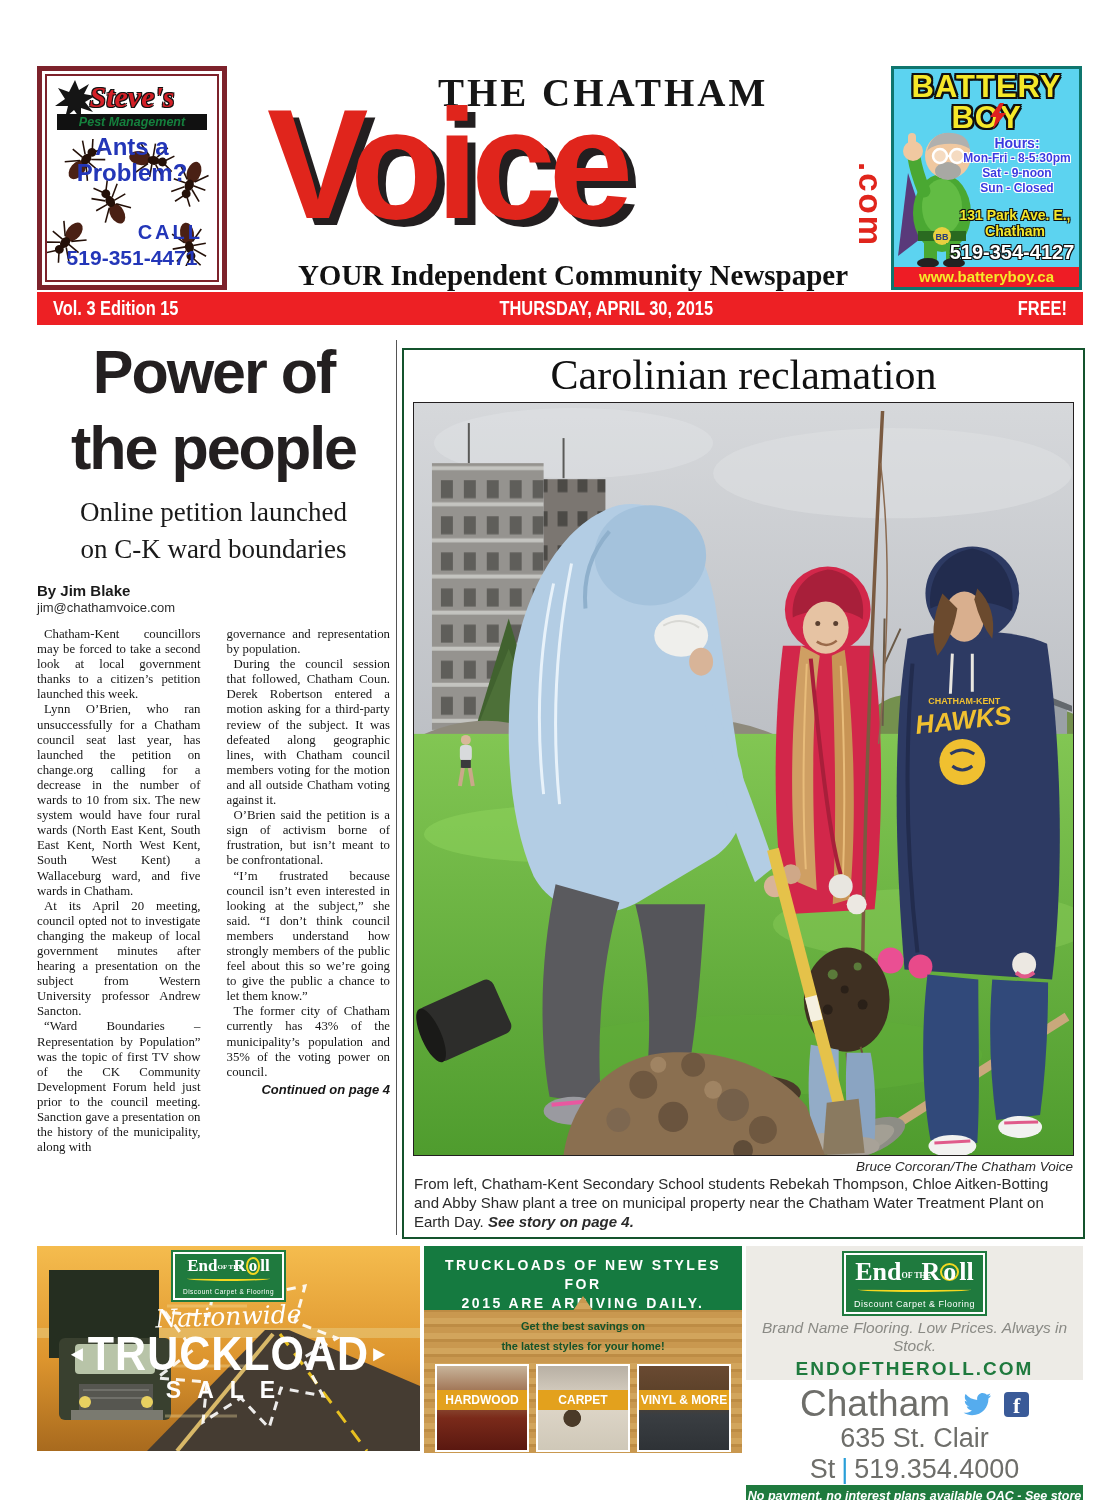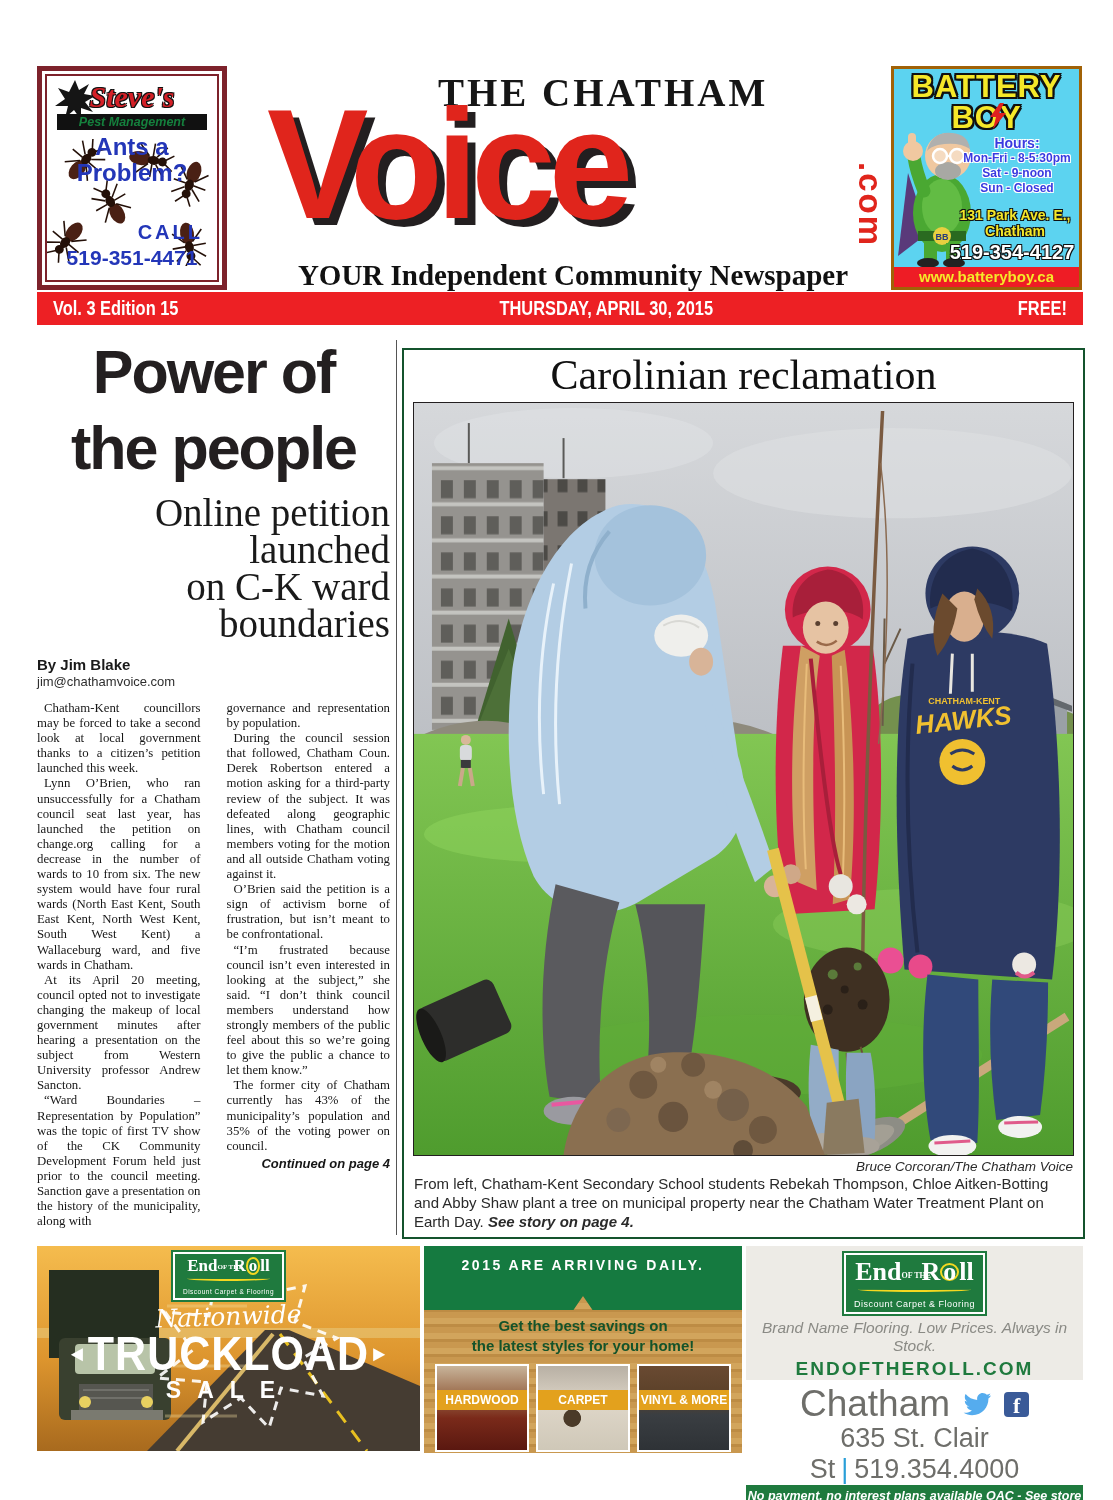--- a/index.html
+++ b/index.html
@@ -31,21 +31,21 @@
   .mh-title{position:absolute;top:18px;left:4px;font-family:"Liberation Sans",sans-serif;font-weight:bold;
     font-size:152px;line-height:1;color:#e0251c;letter-spacing:-7px;text-shadow:8px 7px 0 #231f20;
     transform:scaleY(1.02);}
   .mh-domain{position:absolute;right:-6px;top:92px;writing-mode:vertical-rl;
     font-family:"Liberation Sans",sans-serif;font-weight:bold;font-size:33px;color:#e0251c;letter-spacing:2px;}
   .mh-tagline{position:absolute;bottom:-4px;left:0;width:100%;text-align:center;
     font-family:"Liberation Serif",serif;font-weight:bold;font-size:29px;color:#111;}
 
   
   .ad-battery{position:absolute;left:891px;top:66px;width:191px;height:224px;box-sizing:border-box;
-    border:3px solid #a16207;background:#5cd3f0;overflow:hidden;}
+    border:3px solid #0f766e;background:#5cd3f0;overflow:hidden;}
   .bat-title{position:relative;text-align:center;margin-top:2px;font-family:"Liberation Sans",sans-serif;
     font-weight:bold;font-size:31px;line-height:31px;color:#f5e829;letter-spacing:1px;
     text-shadow:-2px -2px 0 #111,2px -2px 0 #111,-2px 2px 0 #111,2px 2px 0 #111,0 2px 0 #111,0 -2px 0 #111,2px 0 0 #111,-2px 0 0 #111;}
   .bat-bolt{position:absolute;left:96px;top:34px;z-index:3;}
   .bat-man{position:absolute;left:0;bottom:16px;}
   .bat-hours{position:absolute;right:3px;top:66px;width:118px;text-align:center;
     font-family:"Liberation Sans",sans-serif;font-weight:bold;color:#3a3ae0;
     text-shadow:-1px -1px 0 #fff,1px -1px 0 #fff,-1px 1px 0 #fff,1px 1px 0 #fff;}
   .bat-hours .hl{font-size:14px;}
   .bat-hours .h{font-size:12px;line-height:15px;}
@@ -63,21 +63,21 @@
     display:flex;align-items:center;justify-content:space-between;padding:0 16px;box-sizing:border-box;}
   .dateline span{display:inline-block;font-family:"Liberation Sans",sans-serif;font-weight:bold;font-size:20px;
     transform:scaleX(0.82);}
   .dateline .dl-l{transform-origin:left center;}
   .dateline .dl-r{transform-origin:right center;}
 
   
   .lead{position:absolute;left:37px;top:334px;width:353px;}
   .lead-headline{font-family:"Liberation Sans",sans-serif;font-weight:bold;font-size:61px;line-height:76px;
     letter-spacing:-2px;text-align:center;color:#231f20;}
-  .lead-subhead{font-family:"Liberation Serif",serif;font-size:39px;line-height:37px;text-align:right;margin-top:8px;}
+  .lead-subhead{font-family:"Liberation Serif",serif;font-size:27px;line-height:37px;text-align:center;margin-top:8px;}
   .lead-byline{margin-top:14px;font-family:"Liberation Sans",sans-serif;font-weight:bold;font-size:15px;}
   .lead-email{font-family:"Liberation Sans",sans-serif;font-size:13px;color:#2e2e2e;margin-top:1px;}
   .lead-cols{display:flex;gap:26px;margin-top:12px;}
   .lead-col{width:170px;font-size:12.8px;line-height:15.1px;text-align:justify;color:#161616;}
   .lead-col p{margin:0;text-indent:7px;}
   .lead-col p.noindent{text-indent:0;}
   .continued{font-family:"Liberation Sans",sans-serif;font-weight:bold;font-style:italic;font-size:13px;
     text-align:right;text-indent:0 !important;margin-top:2px !important;}
   .col-rule{position:absolute;left:396px;top:340px;width:1px;height:895px;background:#555;}
 
@@ -108,21 +108,21 @@
     letter-spacing:1px;transform:scaleY(1.1);}
   .tk-arrow{font-size:20px;vertical-align:8px;}
   .tk-sale{font-family:"Liberation Sans",sans-serif;font-weight:bold;font-size:23px;letter-spacing:16px;margin-top:2px;}
 
   .ad-styles{position:absolute;left:424px;top:1246px;width:318px;height:207px;box-sizing:border-box;
     background:repeating-linear-gradient(0deg,#c9984f 0 6px,#bd8c44 6px 9px,#d2a55c 9px 15px);}
   .styles-banner{background:#157a40;color:#fff;text-align:center;padding:10px 0 6px;
     clip-path:polygon(0 0,100% 0,100% 100%,53% 100%,50% 78%,47% 100%,0 100%);
     font-family:"Liberation Sans",sans-serif;font-weight:bold;font-size:14px;line-height:19px;letter-spacing:2.5px;
     height:48px;box-sizing:content-box;}
-  .styles-sub{color:#14532a;font-family:"Liberation Sans",sans-serif;font-weight:bold;font-size:15px;line-height:20px;
+  .styles-sub{color:#14532a;font-family:"Liberation Sans",sans-serif;font-weight:bold;font-size:11px;line-height:20px;
     text-align:center;margin-top:6px;}
   .styles-cards{display:flex;justify-content:center;gap:7px;margin-top:8px;}
   .card{width:94px;height:88px;border:2px solid #fff;position:relative;box-sizing:border-box;}
   .card-label{position:absolute;top:24px;left:0;right:0;background:#e3a11d;color:#fff;text-align:center;
     font-family:"Liberation Sans",sans-serif;font-weight:bold;font-size:12px;padding:3px 0;}
   .card-hardwood{background:linear-gradient(180deg,#c8b49a 0%,#9a6a4a 35%,#7a2a1a 62%,#5a1810 100%);}
   .card-carpet{background:radial-gradient(circle at 38% 62%,#4a3a28 11%,rgba(0,0,0,0) 12%),
     linear-gradient(180deg,#b8b0a4 0%,#ded6c8 45%,#cfc8b8 100%);}
   .card-vinyl{background:linear-gradient(180deg,#6a4a32 0%,#5a4028 38%,#3a3e42 58%,#2e3236 100%);}
 
@@ -493,20 +493,21 @@
         </div>
       </div>
       <div class="tk-script">Nationwide</div>
       <div class="tk-title"><span class="tk-arrow">◄</span><span>TRUCKLOAD</span><span class="tk-arrow">►</span></div>
       <div class="tk-sale">SALE</div>
     </div>
   </div>
 
   <div class="ad-styles">
     <div class="styles-banner">
+      <div>TRUCKLOADS OF NEW STYLES FOR</div>
       <div>2015 ARE ARRIVING DAILY.</div>
     </div>
     <div class="styles-sub">
       <div>Get the best savings on</div>
       <div>the latest styles for your home!</div>
     </div>
     <div class="styles-cards">
       <div class="card card-hardwood">
         <div class="card-label">HARDWOOD</div>
       </div>

